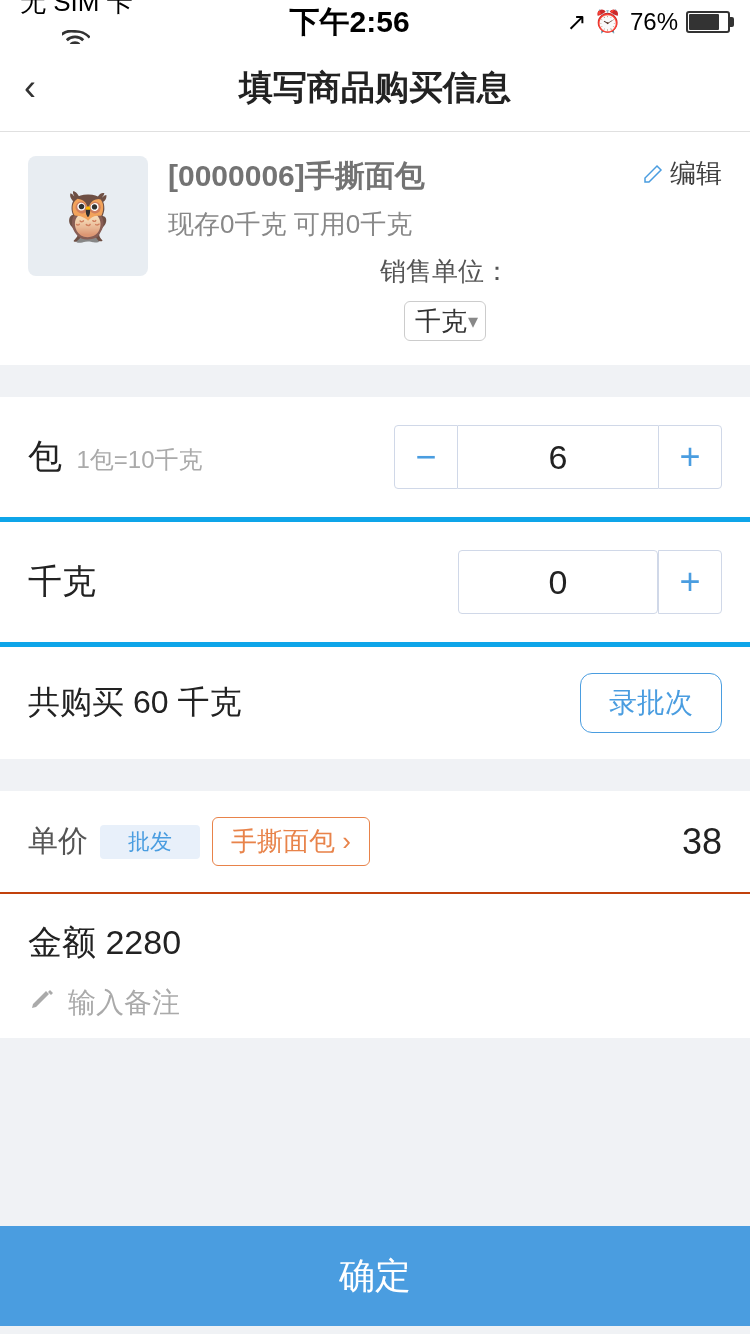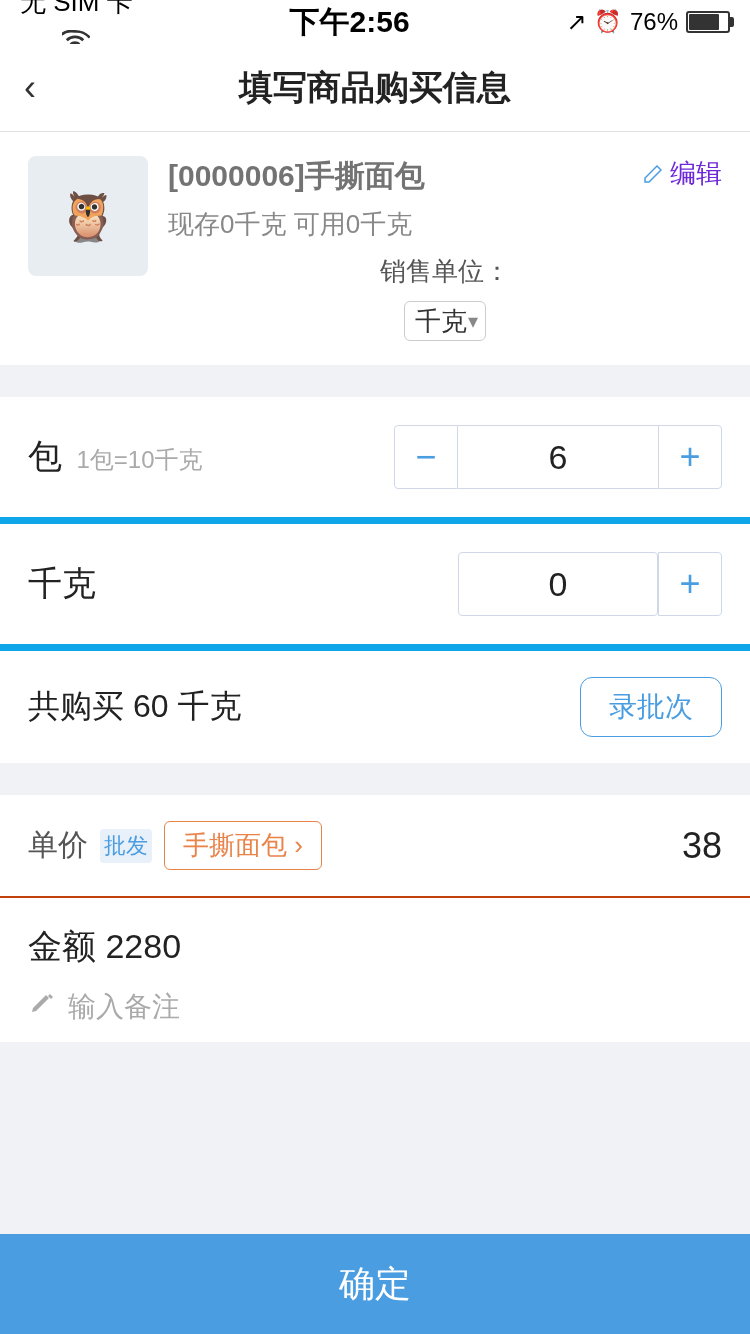--- a/index.html
+++ b/index.html
@@ -127,21 +127,21 @@
       justify-content: space-between;
       align-items: flex-start;
     }
     .product-name {
       font-size: 30px;
       font-weight: 600;
       color: #737373;
       flex: 1;
     }
     .edit-btn {
-      color: #6d28d9;
+      color: #404040;
       font-size: 26px;
       display: flex;
       align-items: center;
       gap: 4px;
       cursor: pointer;
       white-space: nowrap;
     }
     .product-stock {
       font-size: 26px;
       color: #888;
@@ -184,21 +184,21 @@
     
     .qty-section {
       background: #fff;
       margin-bottom: 0;
     }
     .qty-row {
       display: flex;
       align-items: center;
       justify-content: space-between;
       padding: 28px 28px;
-      border-bottom: 7px solid #0ea5e9;
+      border-bottom: 5px solid #0ea5e9;
     }
     .qty-label {
       font-size: 34px;
       color: #222;
       font-weight: 500;
     }
     .qty-sub-label {
       font-size: 24px;
       color: #aaa;
       margin-left: 10px;
@@ -285,21 +285,21 @@
     }
     .price-label {
       font-size: 30px;
       color: #555;
     }
     .price-tag {
       font-size: 22px;
       background: #e8f0fa;
       color: #4a9de0;
       border-radius: 4px;
-      padding: 2px 4px;
+      padding: 2px 28px;
     }
     .price-ref-btn {
       border: 1.5px solid #e8834a;
       color: #e8834a;
       background: #fff;
       border-radius: 6px;
       font-size: 26px;
       padding: 6px 18px;
       cursor: pointer;
       display: flex;
@@ -339,21 +339,21 @@
     
     .empty-space {
       background: #f0f2f5;
       flex: 1;
       min-height: 300px;
     }
 
     
     .bottom-btn {
       position: fixed;
-      bottom: 0;
+      bottom: 8px;
       left: 0;
       width: 750px;
       height: 100px;
       background: #4a9de0;
       display: flex;
       align-items: center;
       justify-content: center;
       font-size: 36px;
       color: #fff;
       font-weight: 500;

